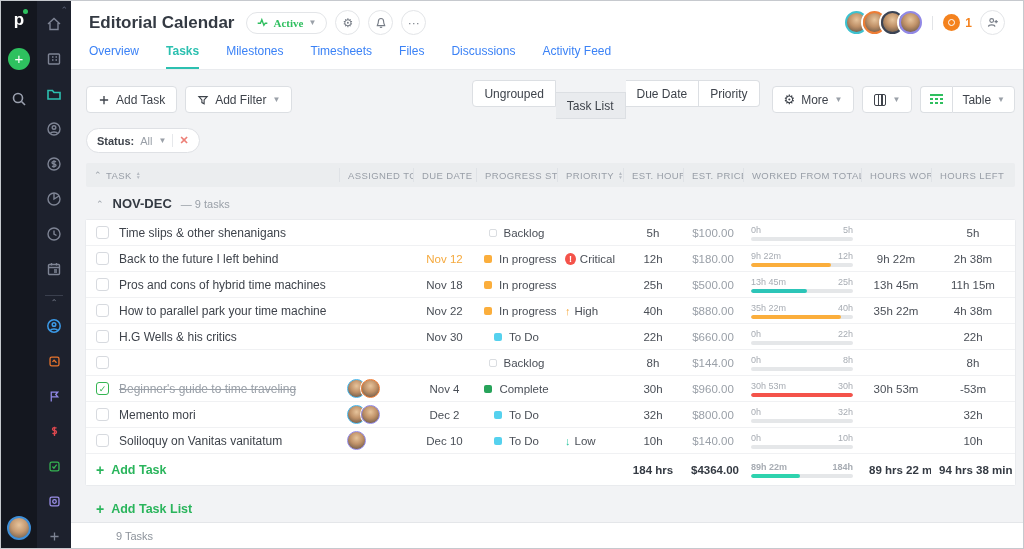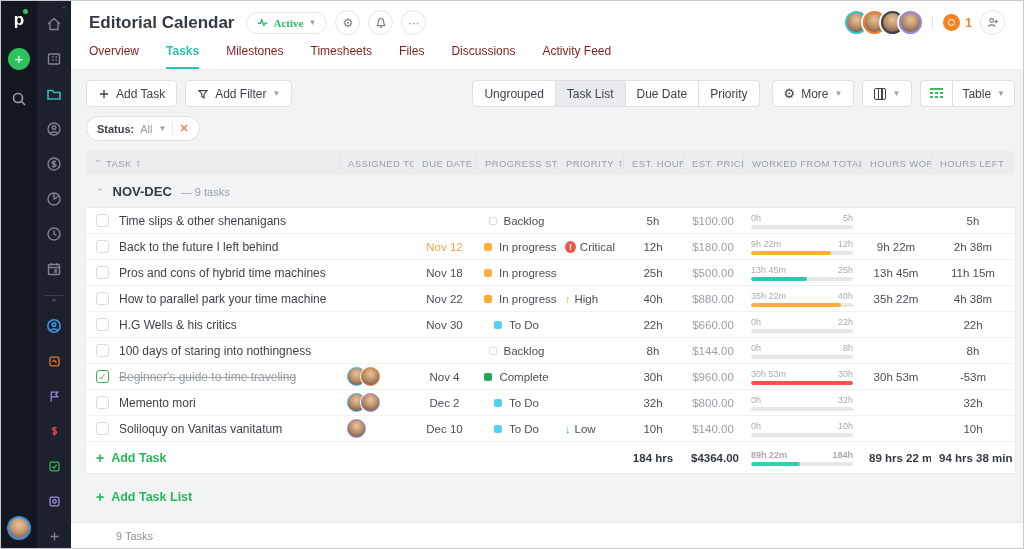--- a/index.html
+++ b/index.html
@@ -39,34 +39,34 @@
   .avstack { display:flex; }
   .avstack .av { width:23px; height:23px; border-radius:50%; background:radial-gradient(circle at 50% 35%, #e7c49c 0%, #bf9168 45%, #554a40 100%); box-shadow:0 0 0 2px #fff; margin-left:-5px; }
   .avstack .av:first-child { margin-left:0; }
   .hdr-sep { width:1px; height:14px; background:#e2e4e7; margin:0 10px; }
   .timer-wrap { display:flex; align-items:center; gap:5px; cursor:pointer; }
   .timer-disc { width:17px; height:17px; border-radius:50%; background:#f4821e; display:flex; align-items:center; justify-content:center; }
   .timer-disc span { width:7px; height:7px; border:1.5px solid #fff; border-radius:50%; display:block; }
   .timer-count { color:#f4821e; font-size:12px; font-weight:bold; }
   .subtitle { font-size:11px; color:#a9afb7; margin-top:3px; }
   .tabs { display:flex; gap:27px; margin-top:9px; }
-  .tab { font-size:12px; color:#7f1d1d; padding-bottom:9px; cursor:pointer; border-bottom:2px solid transparent; }
+  .tab { font-size:12px; color:#3b82f6; padding-bottom:9px; cursor:pointer; border-bottom:2px solid transparent; }
   .tab.active { color:#2cc0b0; font-weight:bold; border-bottom-color:#2cc0b0; }
 
   .content { flex:1; background:#f2f3f5; padding:10px 8px 0 15px; overflow:hidden; }
 
   
   .toolbar { display:flex; align-items:center; }
   .btn { height:27px; display:inline-flex; align-items:center; gap:6px; background:#fff; border:1px solid #dcdfe3; border-radius:4px; padding:0 11px; font-size:12px; color:#3e434b; cursor:pointer; margin-right:8px; }
   .btn svg { width:12px; height:12px; }
   .seg-group { display:flex; margin-left:auto; }
   .seg { height:27px; display:flex; align-items:center; padding:0 11px; font-size:12px; color:#3e434b; background:#fff; border:1px solid #dcdfe3; border-left-width:0; cursor:pointer; }
   .seg:first-child { border-left-width:1px; border-radius:4px 0 0 4px; }
   .seg:last-child { border-radius:0 4px 4px 0; }
-  .seg.active { background:#e9ebee; }
+  .seg.active { background:#e9ebee;margin-top:12px; }
   .right-tools { display:flex; margin-left:12px; }
   .split-btn { display:flex; margin-right:8px; }
   .split-btn .part { height:27px; display:flex; align-items:center; gap:6px; background:#fff; border:1px solid #dcdfe3; padding:0 9px; font-size:12px; color:#3e434b; cursor:pointer; }
   .split-btn .part:first-child { border-radius:4px 0 0 4px; border-right-width:0; }
   .split-btn .part:last-child { border-radius:0 4px 4px 0; }
   .cols-ic { display:inline-block; width:12px; height:12px; border:1.5px solid #3e434b; border-radius:2px; position:relative; }
   .cols-ic:before { content:""; position:absolute; left:2.5px; top:0; bottom:0; width:1.5px; background:#3e434b; }
   .cols-ic:after { content:""; position:absolute; right:2.5px; top:0; bottom:0; width:1.5px; background:#3e434b; }
   .grid-ic { display:inline-block; width:13px; height:11px; background:
       linear-gradient(#2fbf5f,#2fbf5f) 0 0/13px 2px no-repeat,
@@ -513,21 +513,20 @@
                     <div class="fill" style="width:0%;background:#fbae3c"></div>
                   </div>
   </div>
               </div>
     <div></div>
     <div>22h</div>
             </div>
             <div class="trow">
     <div class="cell-task">
       <span class="cbx">✓</span>
-      <span class="t-title">100 days of staring into nothingness</span>
     </div>
     <div class="cell-ass"></div>
     <div class=""></div>
     <div><span class="st-sq" style="border:1px solid #dadde1;background:#fff"></span>Backlog</div>
     <div></div>
     <div>8h</div>
     <div class="price">$144.00</div>
     <div>
                 <div class="pbar">
     <div class="lbls">

